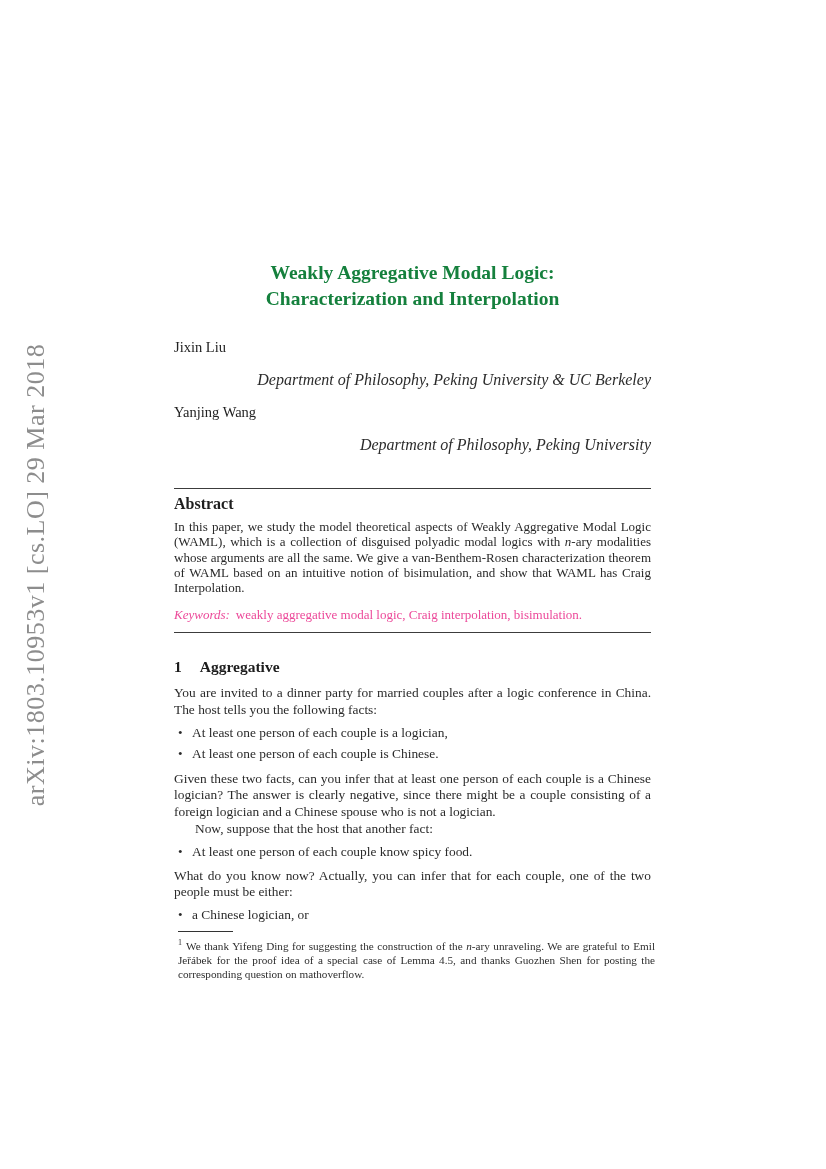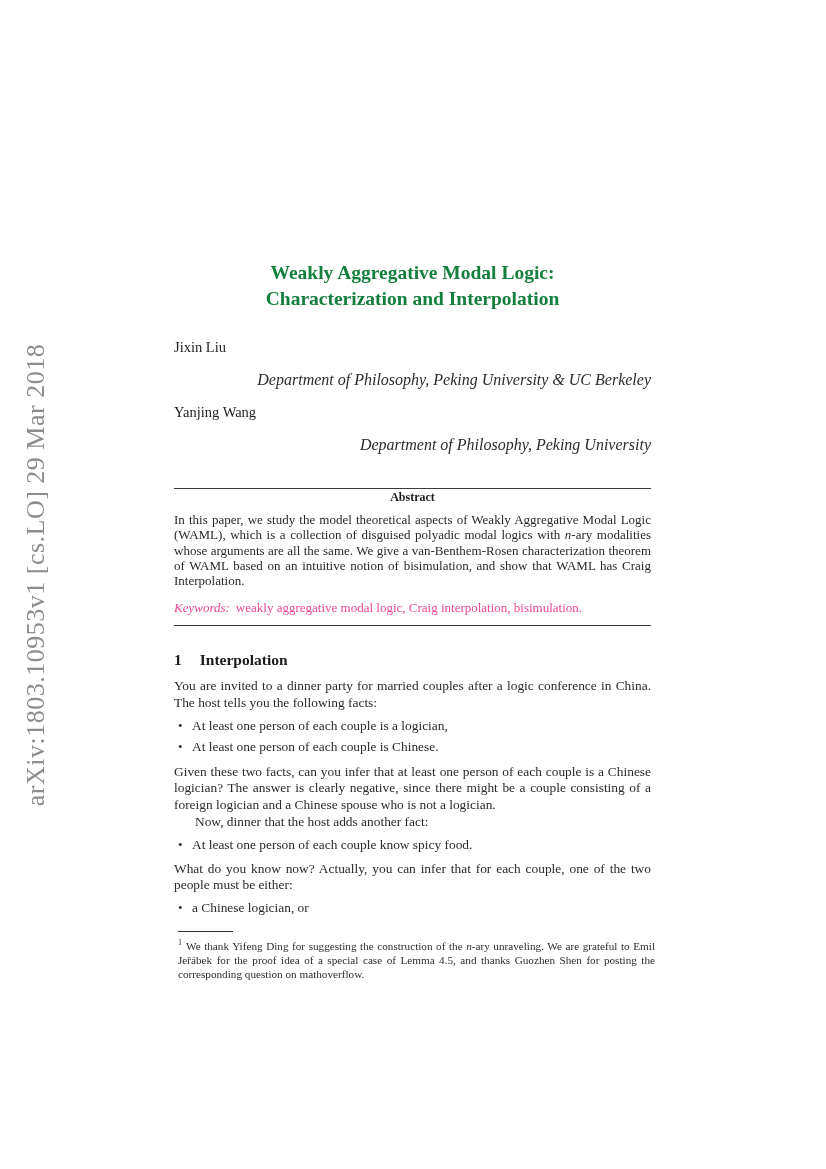--- a/index.html
+++ b/index.html
@@ -58,25 +58,25 @@
     margin-top: 17px;
     color: #2c2c2c;
   }
 
   .abstract-block { margin-top: 36px; }
   .rule {
     border-top: 1px solid #3c3c3c;
     height: 0;
   }
   .abstract-heading {
+    margin-top: 7px;
     font-weight: bold;
-    font-size: 12px;
+    font-size: 16px;
     line-height: 16px;
     color: #1e1e1e;
-    text-align: center;
   }
   .abstract-text {
     margin-top: 7px;
     font-size: 13px;
     line-height: 15.3px;
     text-align: justify;
     color: #2a2a2a;
   }
   .keywords {
     margin-top: 12px;
@@ -168,32 +168,32 @@
 
   <div class="abstract-block">
     <div class="rule top"></div>
     <div class="abstract-heading">Abstract</div>
     <p class="abstract-text"><span>In this paper, we study the model theoretical aspects of Weakly Aggregative Modal Logic (WAML), which is a collection of disguised polyadic modal logics with </span><i>n</i><span>-ary modalities whose arguments are all the same.  We give a van-Benthem-Rosen characterization theorem of WAML based on an intuitive notion of bisimulation, and show that WAML has Craig Interpolation.</span></p>
     <p class="keywords"><span class="kw-label">Keywords:</span><span class="kw-text">weakly aggregative modal logic, Craig interpolation, bisimulation.</span></p>
     <div class="rule bottom"></div>
   </div>
 
   <div class="section-heading">
-    <span class="sec-num">1</span><span>Interpolation</span>
+    <span class="sec-num">1</span><span>Aggregative</span>
   </div>
 
   <p class="para">You are invited to a dinner party for married couples after a logic conference in China. The host tells you the following facts:</p>
 
   <ul class="bullets">
     <li>At least one person of each couple is a logician,</li>
     <li>At least one person of each couple is Chinese.</li>
   </ul>
 
   <p class="para">Given these two facts, can you infer that at least one person of each couple is a Chinese logician? The answer is clearly negative, since there might be a couple consisting of a foreign logician and a Chinese spouse who is not a logician.</p>
-  <p class="para continue">Now, dinner that the host adds another fact:</p>
+  <p class="para continue">Now, suppose that the host that another fact:</p>
 
   <ul class="bullets">
     <li>At least one person of each couple know spicy food.</li>
   </ul>
 
   <p class="para tight">What do you know now?  Actually, you can infer that for each couple, one of the two people must be either:</p>
 
   <ul class="bullets">
     <li>a Chinese logician, or</li>
   </ul>

